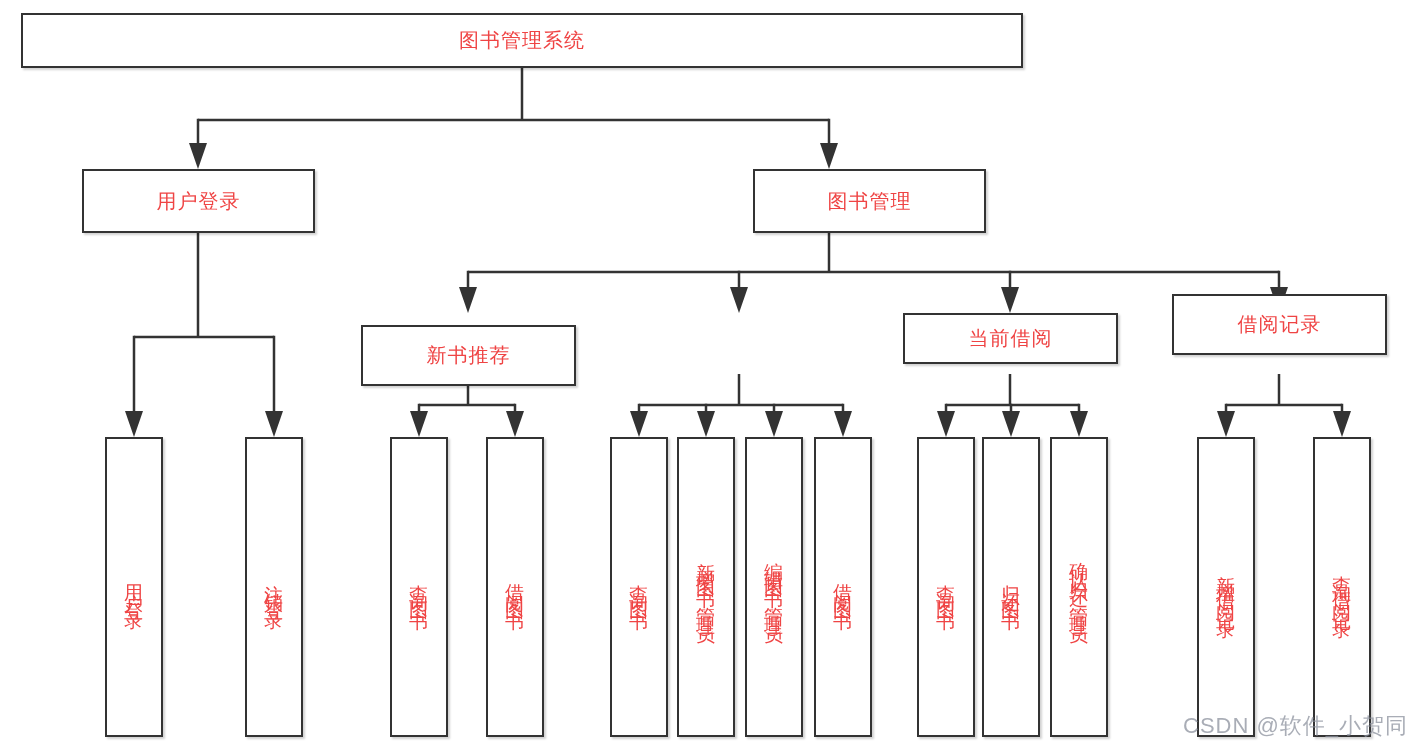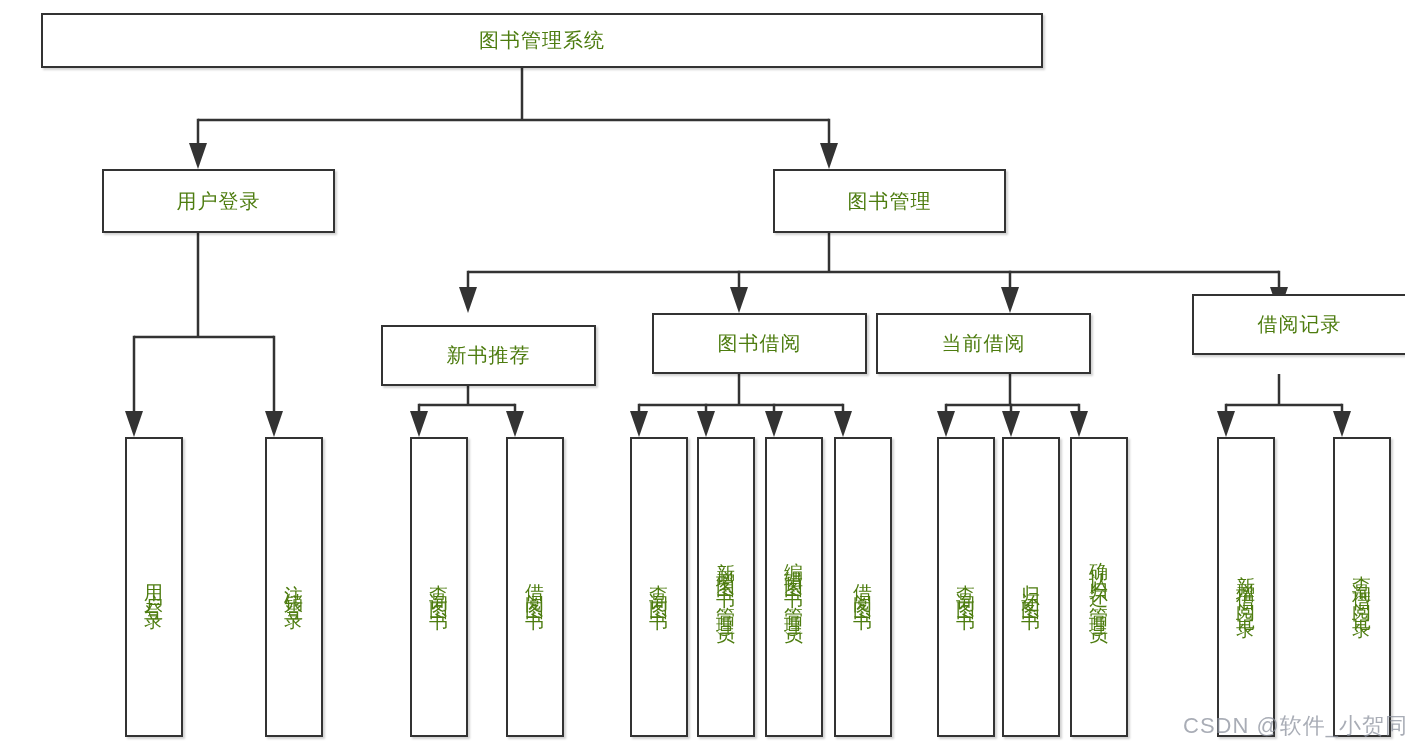--- a/index.html
+++ b/index.html
@@ -10,23 +10,23 @@
     font-family:"Liberation Sans","DejaVu Sans",sans-serif;
     overflow:hidden;
   }
   #connectors{position:absolute;left:0;top:0;z-index:1;}
   .box{
     position:absolute;
     box-sizing:border-box;
     background:#ffffff;
     border:2.5px solid #333333;
     box-shadow:2px 2px 2px rgba(0,0,0,0.18);
-    color:#4d7c0f;
+    color:#ef4444;
     z-index:2;
-    display:flex;align-items:center;justify-content:center;margin-left:20px;
+    display:flex;align-items:center;justify-content:center;
   }
   .box.h span{
     font-size:20px;
     letter-spacing:1px;
     white-space:nowrap;
   }
   .box.v span{
     writing-mode:vertical-rl;
     text-orientation:mixed;
     font-size:19px;
@@ -110,24 +110,21 @@
   <div class="box h" style="left:82px;top:169px;width:233px;height:64px">
     <span>用户登录</span>
   </div>
   <div class="box h" style="left:753px;top:169px;width:233px;height:64px">
     <span>图书管理</span>
   </div>
 
   <div class="box h" style="left:361px;top:325px;width:215px;height:61px">
     <span>新书推荐</span>
   </div>
-  <div class="box h" style="left:632px;top:313px;width:215px;height:61px">
-    <span>图书借阅</span>
-  </div>
-  <div class="box h" style="left:856px;top:313px;width:215px;height:61px">
+  <div class="box h" style="left:903px;top:313px;width:215px;height:51px">
     <span>当前借阅</span>
   </div>
   <div class="box h" style="left:1172px;top:294px;width:215px;height:61px">
     <span>借阅记录</span>
   </div>
 
   <div class="box v" style="left:105px;top:437px;width:58px;height:300px">
     <span>用户登录</span>
   </div>
   <div class="box v" style="left:245px;top:437px;width:58px;height:300px">

